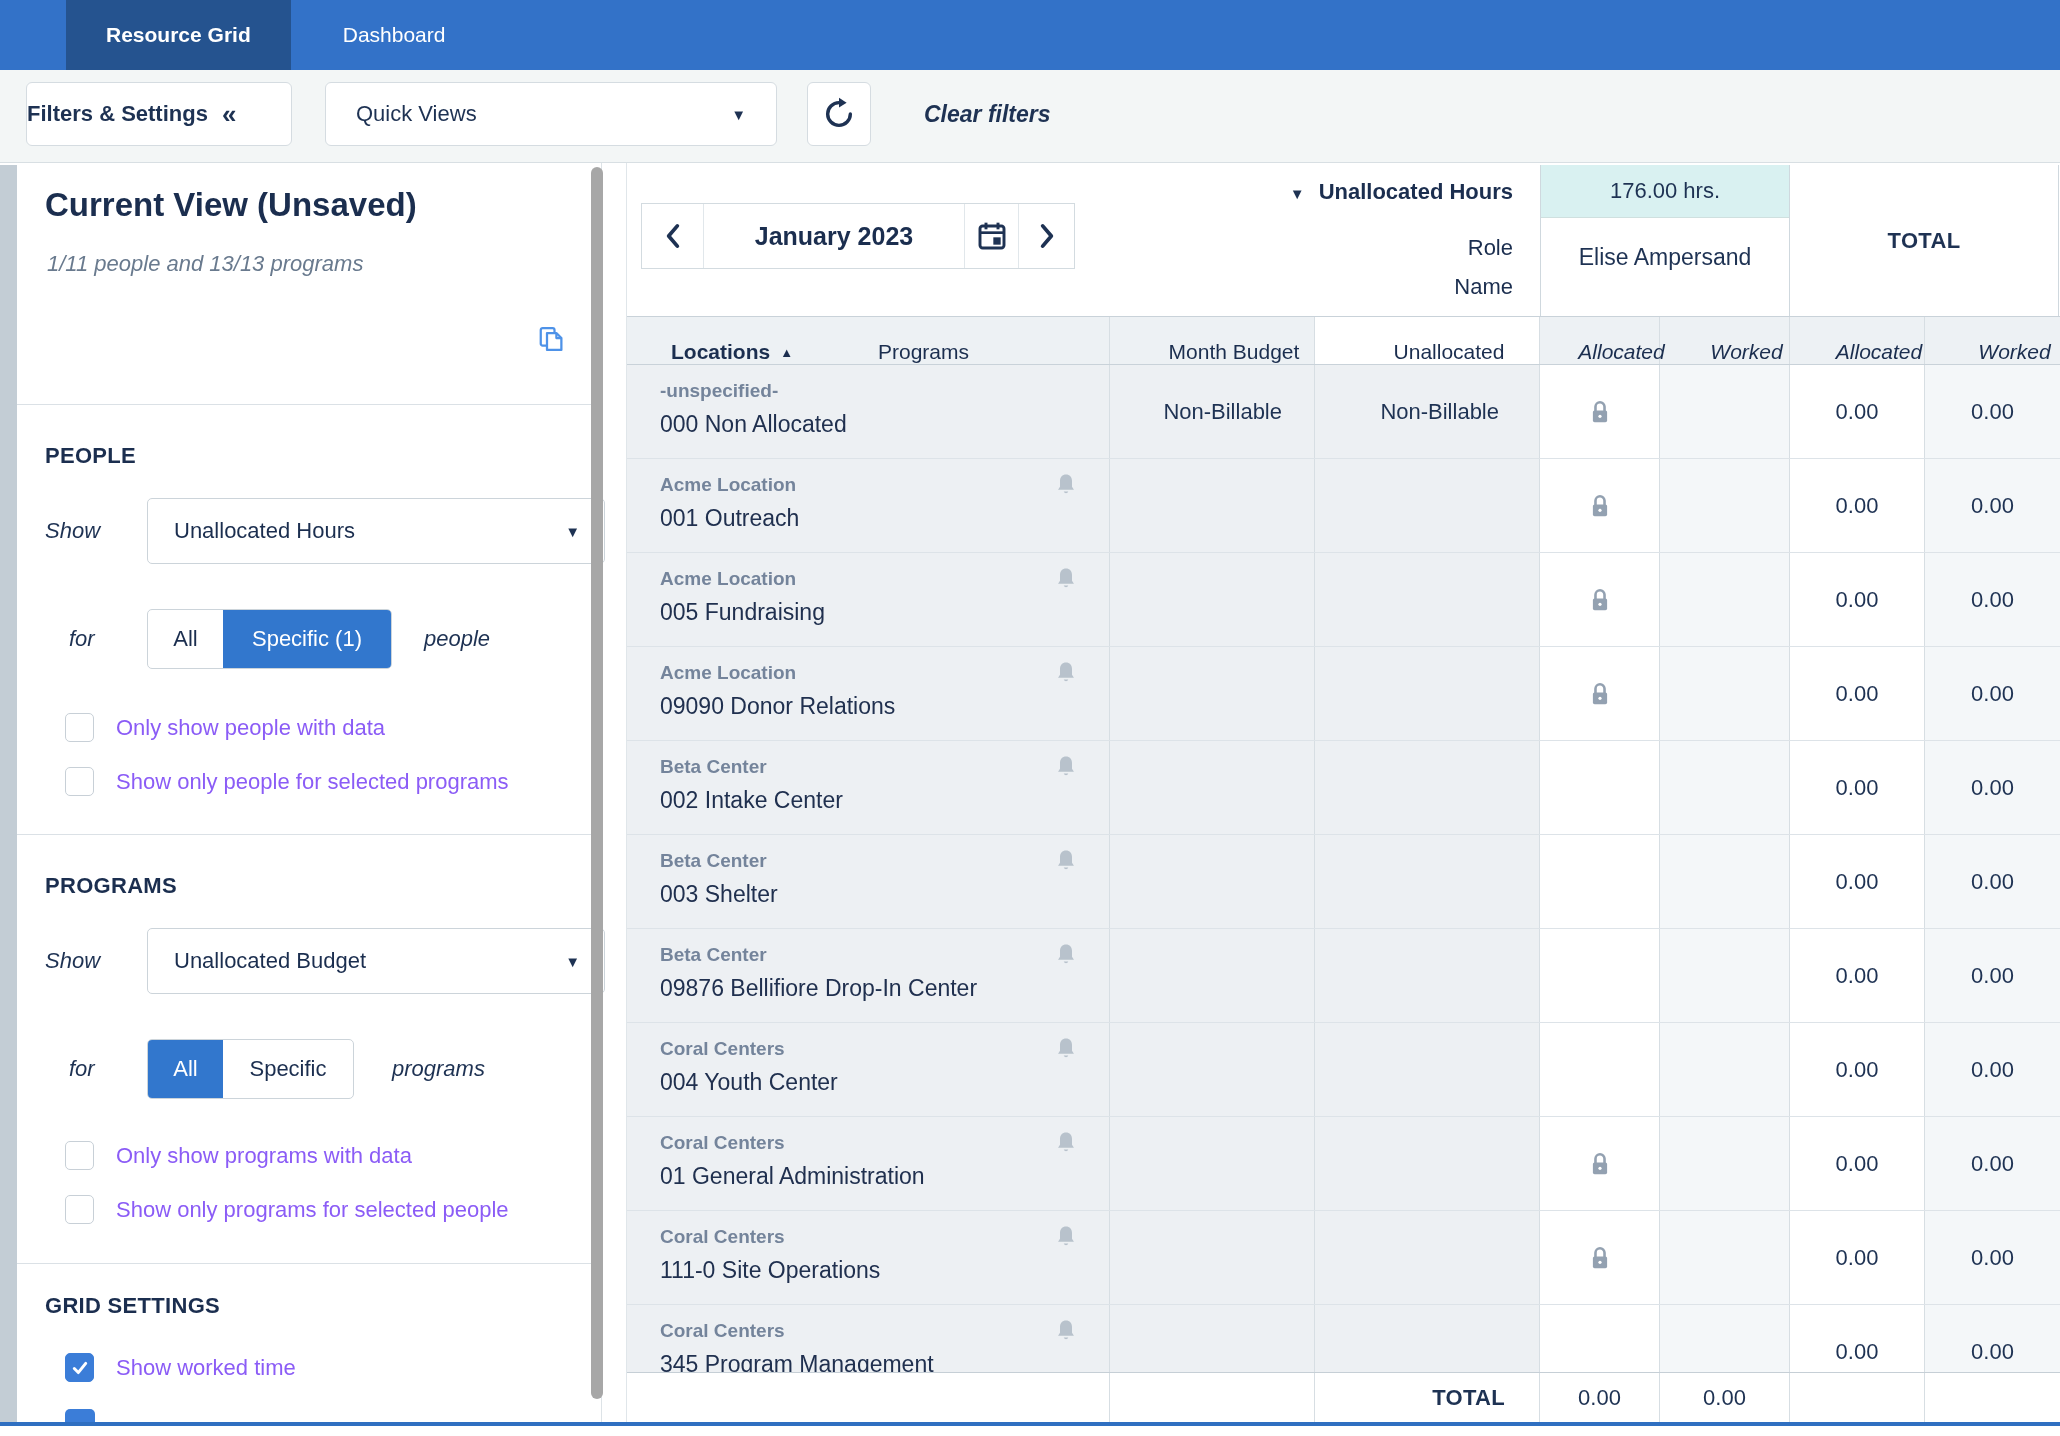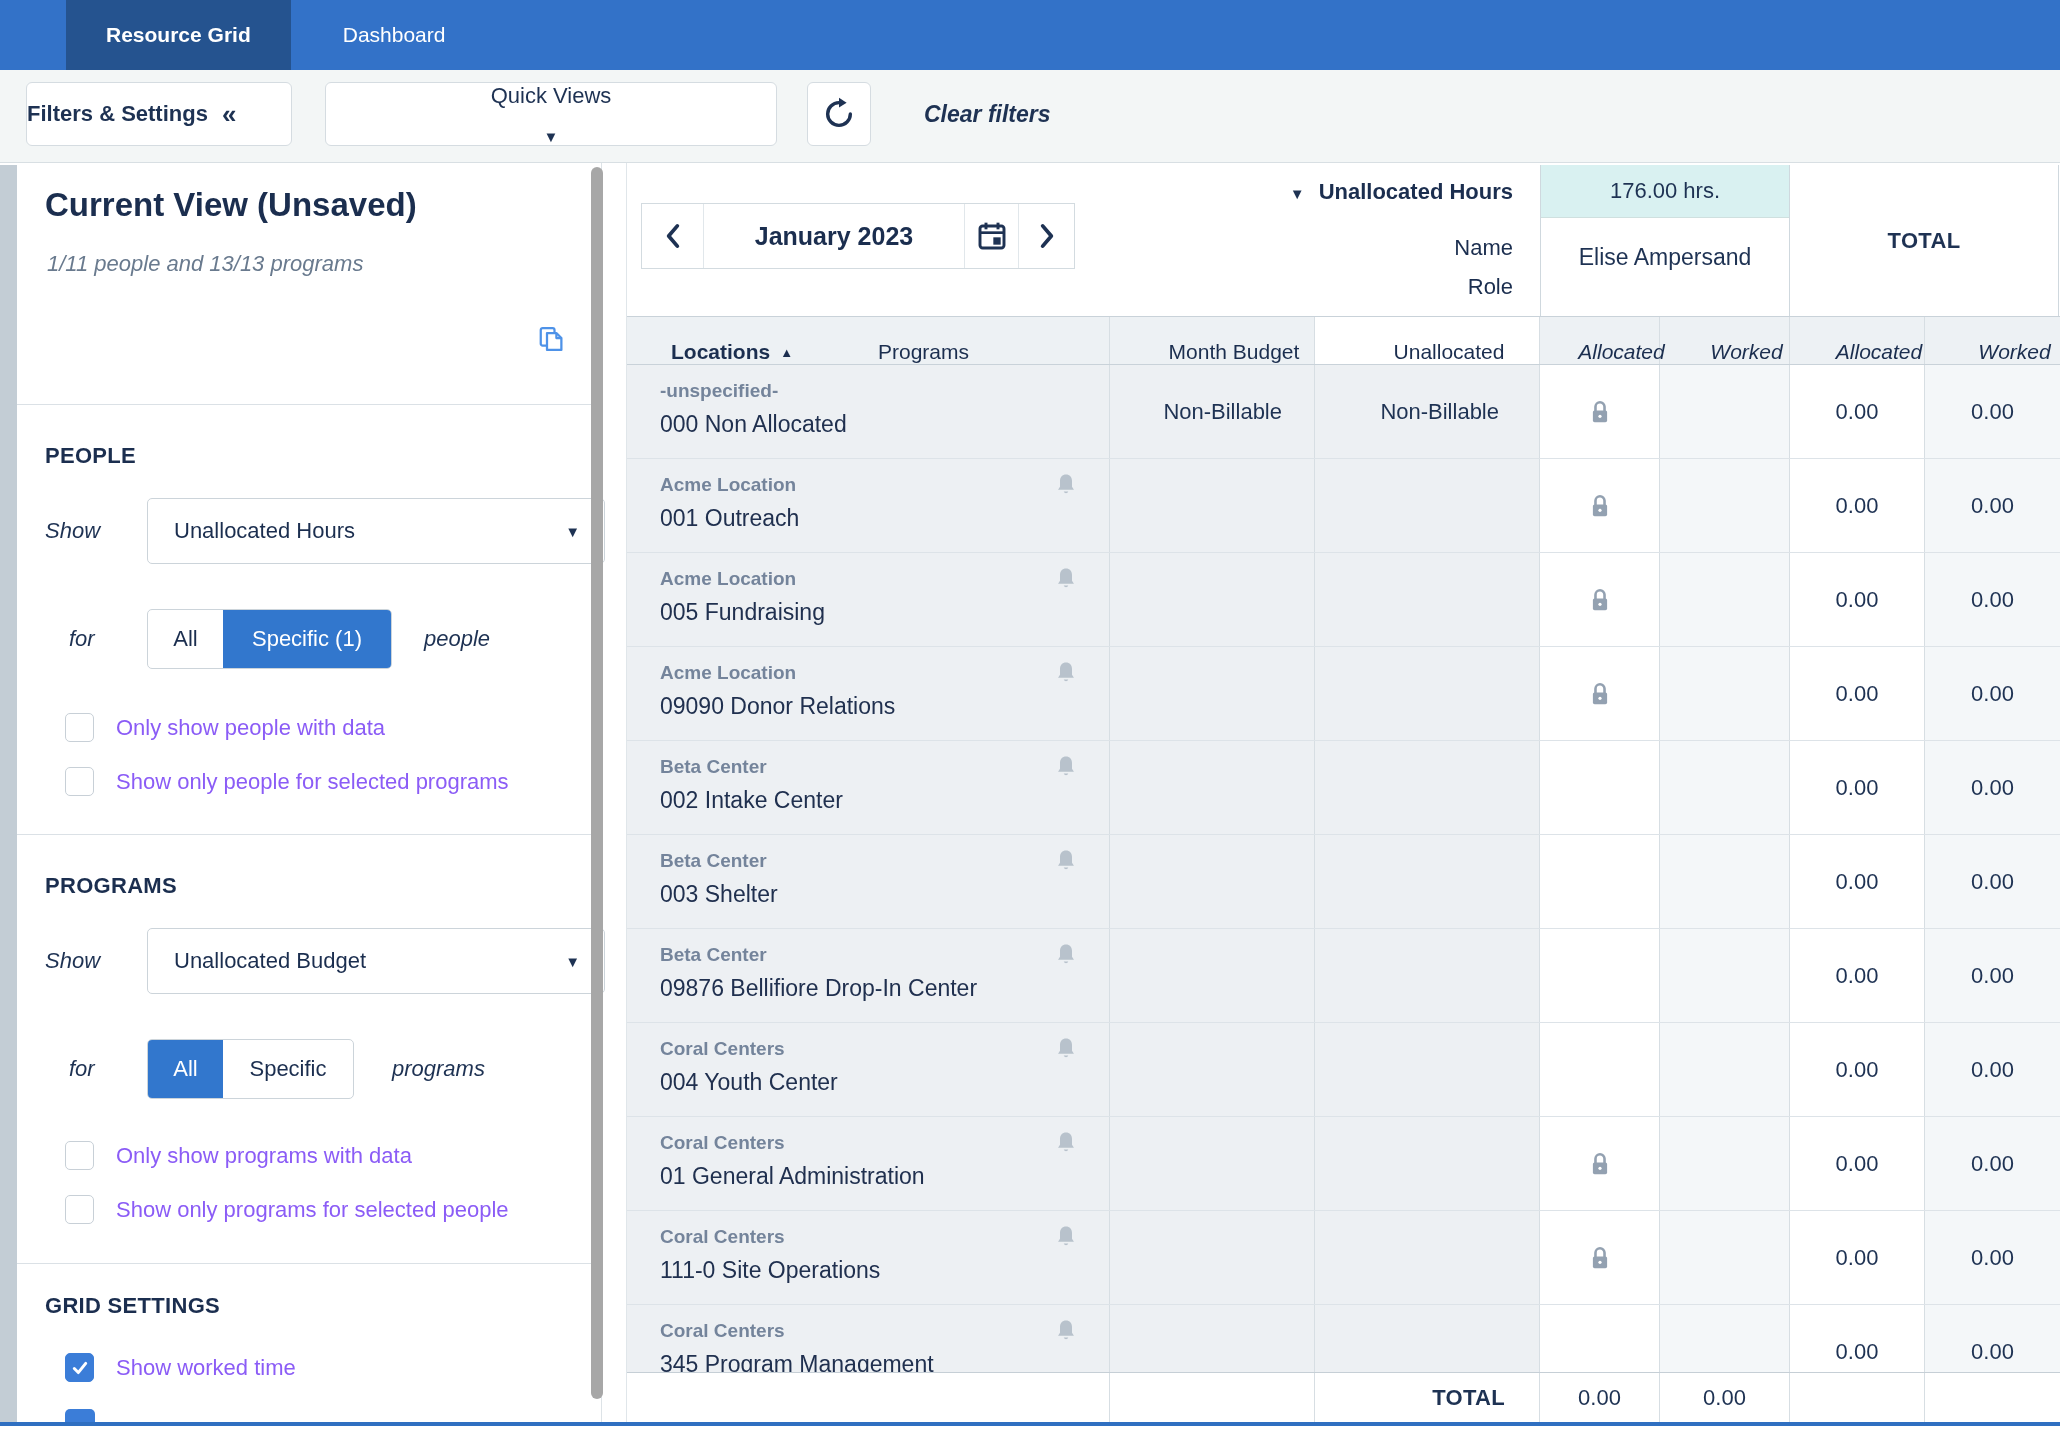--- a/index.html
+++ b/index.html
@@ -12,21 +12,21 @@
   
   .topnav { position:absolute; left:0; top:0; width:2060px; height:70px; background:#3372c8; display:flex; }
   .topnav .tab { height:70px; display:flex; align-items:center; padding:0 52px; color:#fff; font-size:21px; cursor:pointer; }
   .topnav .tab.active { background:#25538f; font-weight:bold; margin-left:66px; padding:0 40px; }
   
   .toolbar { position:absolute; left:0; top:70px; width:2060px; height:92px; background:#f3f6f6; }
   .tb-btn { position:absolute; top:12px; height:64px; background:#fff; border:1px solid #d5dce1; border-radius:6px;
             display:flex; align-items:center; font-size:22px; color:#1e3253; }
   .filters-btn { left:26px; width:266px; font-weight:600; gap:14px; }
   .filters-btn .glyph { font-size:26px; font-weight:bold; letter-spacing:-2px; }
-  .quick-views { left:325px; width:452px; padding:0 30px; justify-content:space-between;flex-direction:column; }
+  .quick-views { left:325px; width:452px; padding:8px 30px; justify-content:space-between; }
   .caret { font-size:15px; color:#1e3253; }
   .refresh-btn { left:807px; width:64px; justify-content:center; }
   .clear-filters { position:absolute; left:924px; top:12px; height:64px; display:flex; align-items:center;
                    font-style:italic; font-weight:600; font-size:23px; color:#1e3253; cursor:pointer; }
   
   .main { position:absolute; left:0; top:162px; width:2060px; height:1260px; border-top:1px solid #d8dfe3; background:#fff; }
   .left-strip { position:absolute; left:0; top:2px; width:17px; height:1258px; background:#c3cdd5; }
   
   .sidebar { position:absolute; left:17px; top:0; width:585px; height:1260px; background:#fff; border-right:1px solid #dde3e7; }
   .sb-abs { position:absolute; white-space:nowrap; }
@@ -237,22 +237,22 @@
                 <polyline points="3,2 9,9 3,16" fill="none" stroke="#1e3253" stroke-width="2.6" stroke-linecap="round" stroke-linejoin="round"></polyline>
               </svg>
           </div>
         </div>
 
         <div class="unalloc-selector">
           <span class="caret">▼</span>
           <span>Unallocated Hours</span>
         </div>
         <div class="name-role">
+          <div>Role</div>
           <div>Name</div>
-          <div>Role</div>
         </div>
 
         <div class="person-col">
           <div class="person-hrs">176.00 hrs.</div>
           <div class="person-name">Elise Ampersand</div>
         </div>
         <div class="total-col">TOTAL</div>
       </div>
 
       <div class="col-headers cols">

